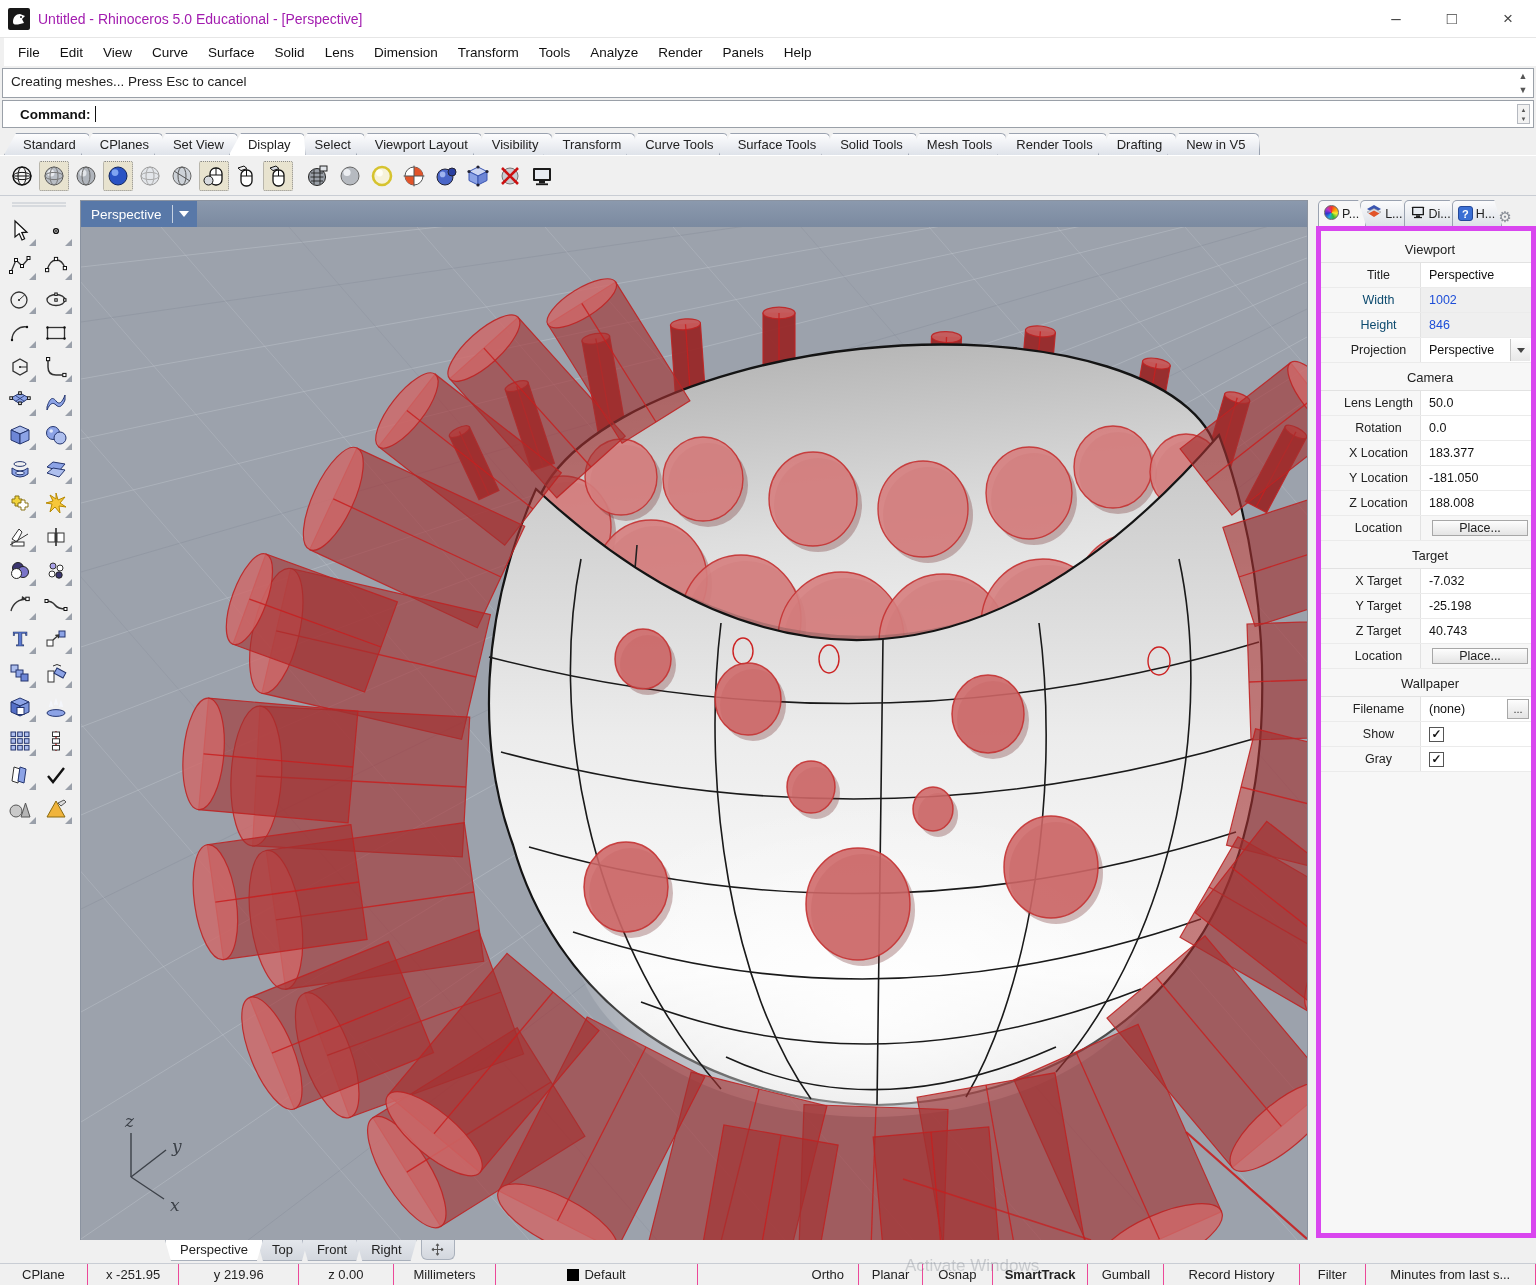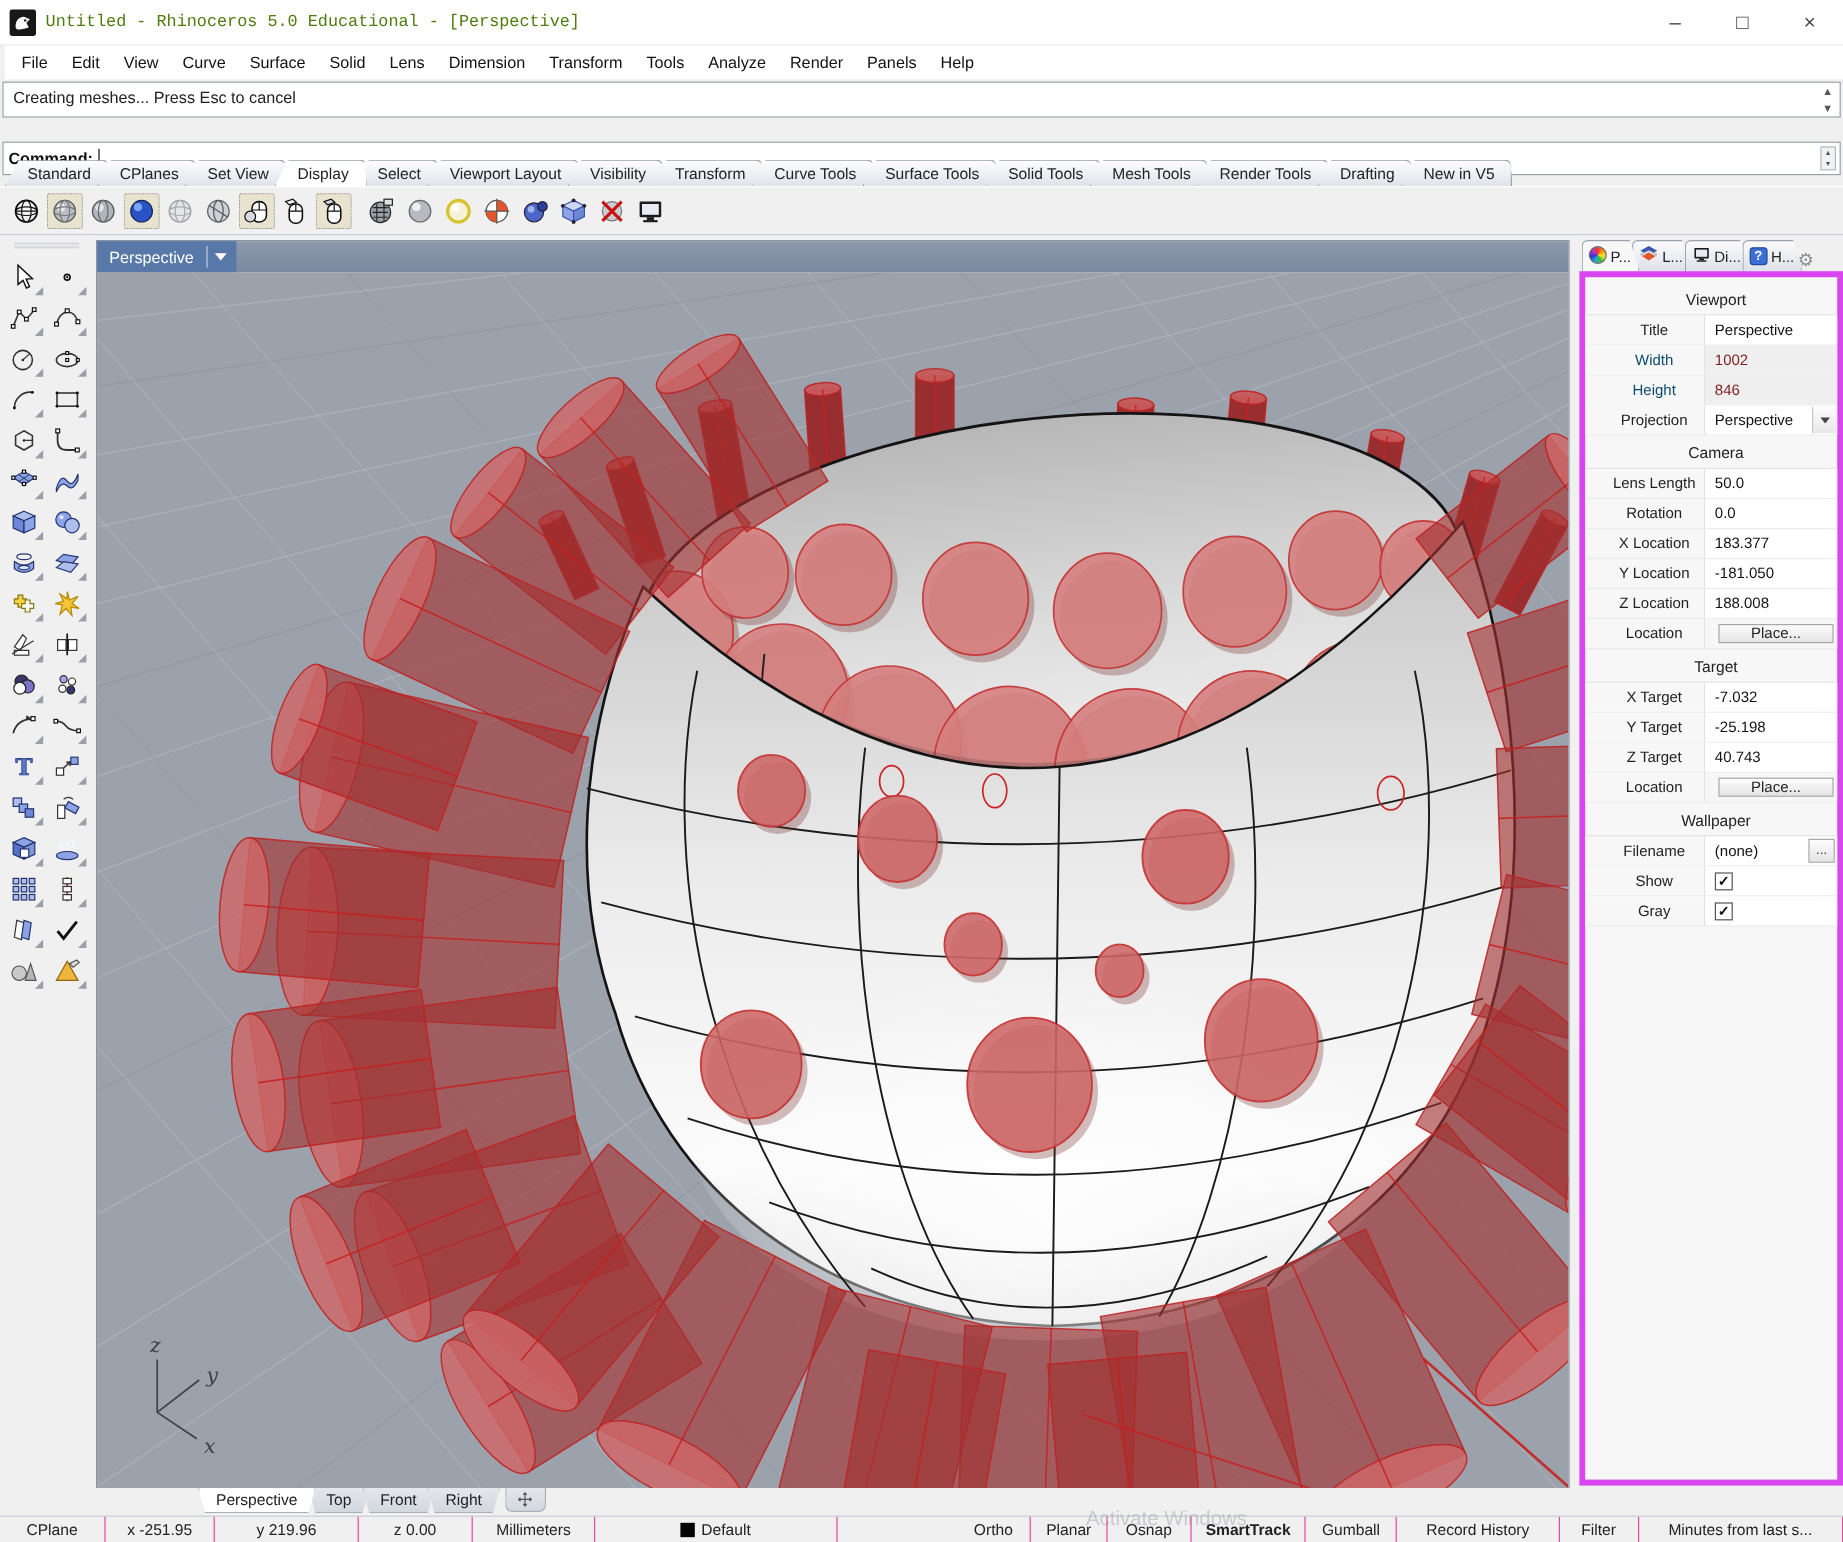--- a/index.html
+++ b/index.html
@@ -5,37 +5,37 @@
   * { margin:0; padding:0; box-sizing:border-box; }
   html,body { width:1536px; height:1285px; overflow:hidden; background:#f0f0f0;
     font-family:"Liberation Sans", sans-serif; -webkit-font-smoothing:antialiased; }
   #app { position:relative; width:1536px; height:1285px; background:#f0f0f0; }
 
   
   #titlebar { position:absolute; left:0; top:0; width:1536px; height:38px; background:#ffffff;
     display:flex; align-items:center; border-bottom:1px solid #e6e6e6; }
   #app-icon { width:22px; height:22px; margin:0 8px 0 8px; background:#181818; border-radius:2px;
     display:flex; align-items:center; justify-content:center; }
-  #win-title { font-size:14px; color:#4d7c0f;font-family:Liberation Mono, monospace; }
+  #win-title { font-size:14px; color:#a21caf; }
   #win-controls { margin-left:auto; display:flex; }
   .winbtn { width:56px; height:36px; display:flex; align-items:center; justify-content:center;
     font-size:17px; color:#444; cursor:default; }
 
   
   #menubar { position:absolute; left:4px; top:38px; width:1536px; height:28px; background:#ffffff;
     display:flex; align-items:center; padding-left:4px; }
   .menu-item { padding:3px 10px; font-size:13.5px; color:#111; }
 
   
   #cmdhist { position:absolute; left:2px; top:68px; width:1532px; height:30px; background:#fff;
     border:1px solid #9aa0a8; font-size:13.5px; color:#222; padding:5px 8px; }
   #cmd-scroll { position:absolute; right:3px; top:2px; width:14px; height:24px; display:flex;
     flex-direction:column; justify-content:space-between; align-items:center; color:#555; font-size:9px; }
   #cmdline { position:absolute; left:2px; top:100px; width:1532px; height:28px; background:#fff;
-    border:1px solid #9aa0a8; font-size:13.5px; color:#111; padding:4px 4px; display:flex; align-items:center;margin-top:18px; }
+    border:1px solid #9aa0a8; font-size:13.5px; color:#111; padding:4px 17px; display:flex; align-items:center; }
   #cmd-prompt { font-weight:bold; }
   #cmd-caret { width:1px; height:16px; background:#111; margin-left:4px; }
   #cmd-spin { position:absolute; right:3px; top:3px; width:13px; height:20px; border:1px solid #b5b9c0;
     display:flex; flex-direction:column; align-items:center; justify-content:space-around; font-size:6px; color:#555; background:#f2f2f2;}
 
   
   #tabsrow { position:absolute; left:4px; top:131px; width:1530px; height:24px; display:flex; align-items:flex-end; }
   .rtab { position:relative; height:22px; padding:3px 14px 2px 18px; margin-right:-10px; font-size:13px; color:#222;
     background:linear-gradient(#fdfdfe,#dfe3ea); border:1px solid #9aa2b0; border-bottom:none;
     clip-path:polygon(12px 0, calc(100% - 2px) 0, 100% 100%, 0 100%); border-radius:6px 6px 0 0; white-space:nowrap; }
@@ -74,21 +74,21 @@
     font-size:12.5px; color:#222; background:linear-gradient(#fbfbfc,#dde1e8); border:1px solid #9aa2b0; border-bottom:none;
     border-radius:5px 5px 0 0; clip-path:polygon(0 0, calc(100% - 8px) 0, 100% 100%, 0 100%); }
   .rp-tab.active { background:#f7f7f7; z-index:4; }
   #rp-gear { margin-left:2px; font-size:15px; color:#8a8f98; }
   #rp-body { background:#f7f7f7; border:5px solid #d946ef; height:1012px; padding-top:4px;text-align:center; }
   .psec-title { font-size:13px; color:#222; padding:7px 0 5px 8px; border-bottom:1px solid #e2e2e2; }
   .prow { display:flex; height:25px; border-bottom:1px solid #ebebeb; align-items:stretch; }
   .plabel { width:100px; font-size:12.5px; color:#222; padding:5px 0 0 16px; background:#f7f7f7; border-right:1px solid #e2e2e2; white-space:nowrap; }
   .prow.disabled .plabel { color:#0c4a6e; }
   .pval { flex:1; display:flex; align-items:center; font-size:12.5px; color:#111; background:#ffffff; padding-left:8px; position:relative; }
-  .prow.disabled .pval { background:#efefef; color:#7f1d1d; }
+  .prow.disabled .pval { background:#efefef; color:#1d4ed8; }
   .pbtn { flex:1; margin:2px 3px; border:1px solid #a7a7a7; background:linear-gradient(#fdfdfd,#e4e4e4);
     font-size:12.5px; color:#222; display:flex; align-items:center; justify-content:center; }
   .pdrop { position:absolute; right:1px; top:1px; bottom:1px; width:20px; background:linear-gradient(#fdfdfd,#e7e7e7);
     border-left:1px solid #c5c5c5; display:flex; align-items:center; justify-content:center; }
   .pdrop::after { content:""; border-left:4px solid transparent; border-right:4px solid transparent; border-top:5px solid #444; }
   .pdots { position:absolute; right:2px; top:2px; bottom:2px; width:22px; border:1px solid #a7a7a7;
     background:linear-gradient(#fdfdfd,#e4e4e4); font-size:11px; color:#333; display:flex; align-items:center; justify-content:center; }
   .pcheck { width:15px; height:15px; border:1.5px solid #555; background:#fff; display:flex; align-items:center; justify-content:center;
     font-size:12px; color:#111; font-weight:bold; line-height:1; }
 

